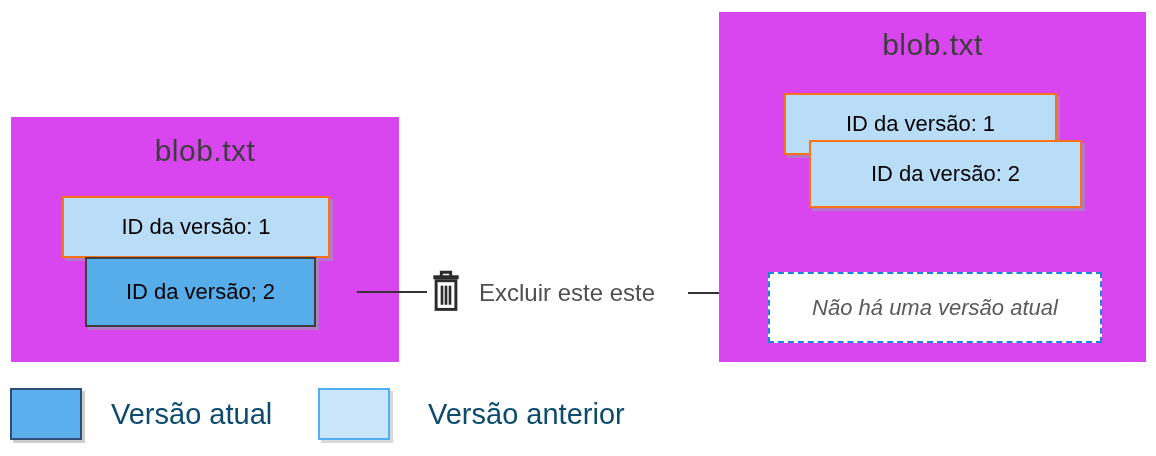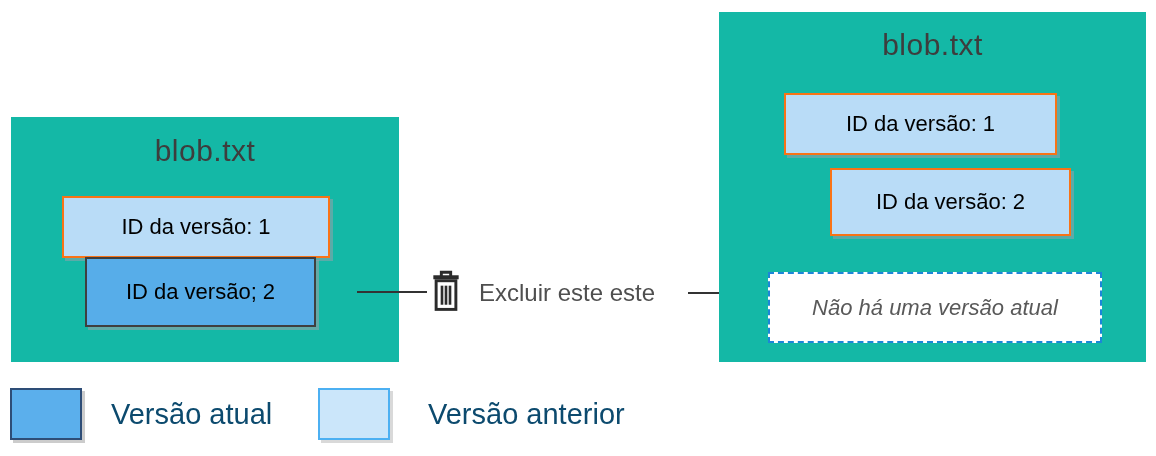--- a/index.html
+++ b/index.html
@@ -5,21 +5,21 @@
   * { margin: 0; padding: 0; box-sizing: border-box; }
   html, body { background: #ffffff; }
   body {
     width: 1156px; height: 456px;
     position: relative;
     font-family: "Liberation Sans", sans-serif;
     overflow: hidden;
   }
   .container {
     position: absolute;
-    background: #14b8a6;
+    background: #d946ef;
   }
   .container .panel-title {
     position: absolute;
     left: 0; right: 0;
     text-align: center;
     font-size: 30px;
     color: #3d3d3d;
     letter-spacing: 0.5px;
   }
   .version-box {
@@ -119,21 +119,21 @@
 <div class="action-label" style="left:479px; top:279px;">Excluir este este</div>
 
 <div class="connector" style="left:688px; top:292px; width:66px;"></div>
 <div class="arrowhead" style="left:753px; top:285px;"></div>
 
 <div class="container" style="left:719px; top:12px; width:427px; height:350px;">
   <div class="panel-title" style="top:16px;">blob.txt</div>
   <div class="version-box previous" style="left:65px; top:81px; width:273px; height:62px;">
     <span>ID da versão: 1</span>
   </div>
-  <div class="version-box previous" style="left:90px; top:156px; width:241px; height:68px;margin-left:21px;">
+  <div class="version-box previous" style="left:90px; top:128px; width:273px; height:68px;">
     <span>ID da versão: 2</span>
   </div>
   <div class="dashed-box" style="left:49px; top:260px; width:334px; height:71px;font-style:italic;">
     <span>Não há uma versão atual</span>
   </div>
 </div>
 
 <div class="legend-swatch current" style="left:10px; top:388px;"></div>
 <div class="legend-label" style="left:111px; top:398px;">Versão atual</div>
 

